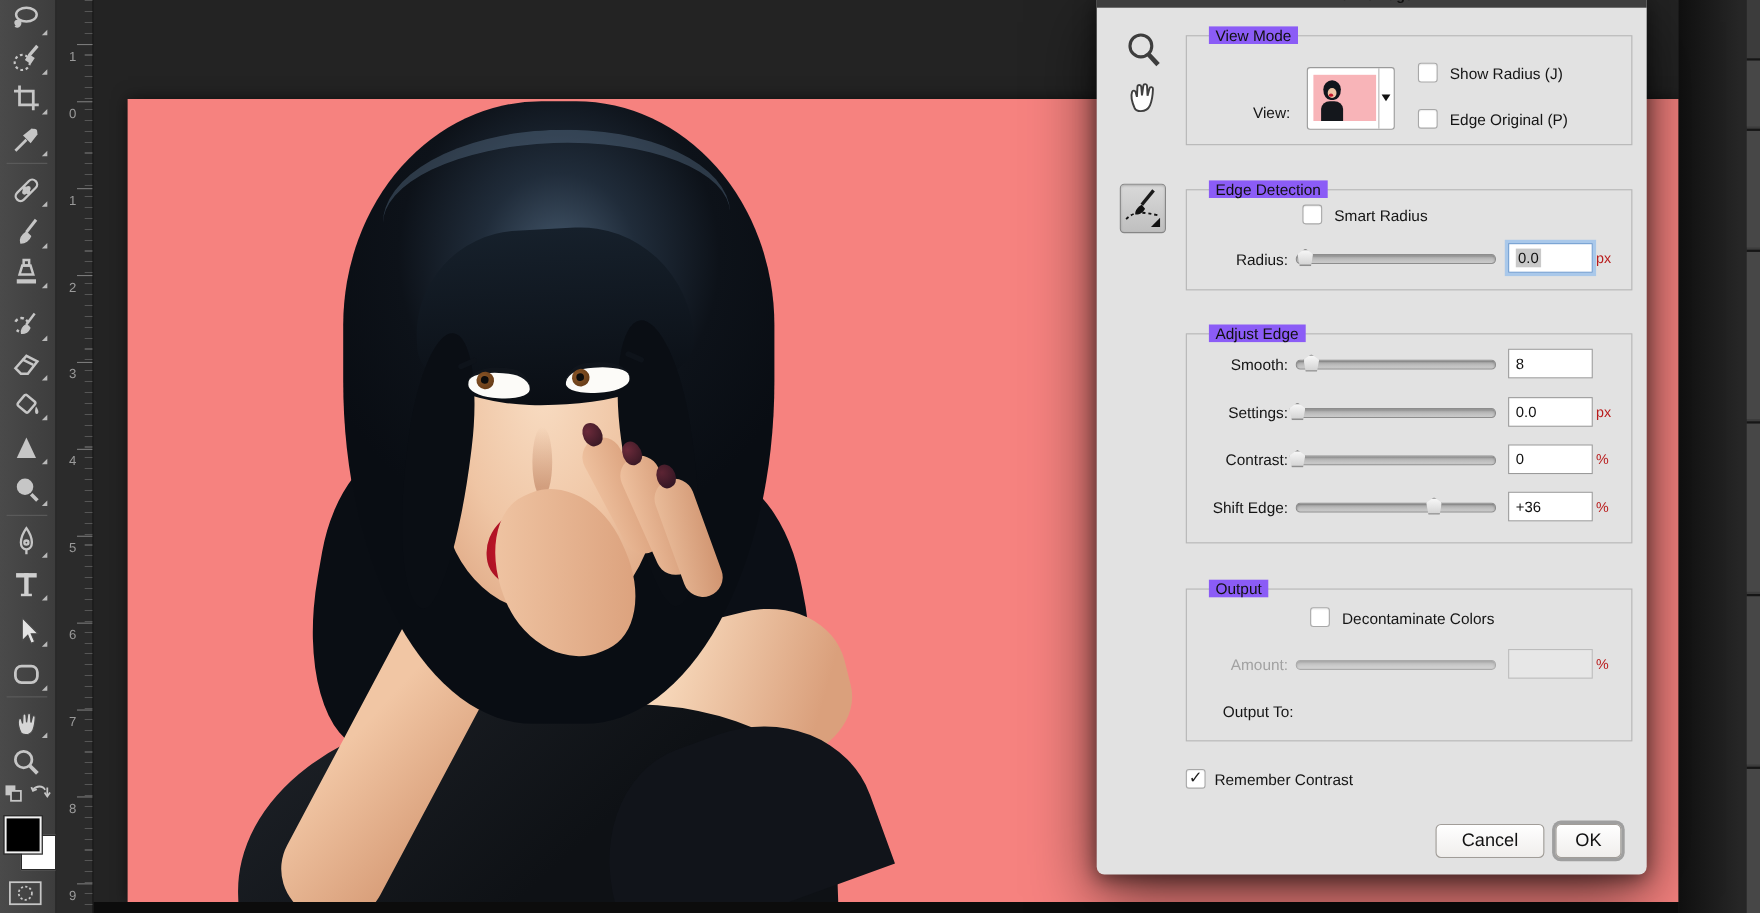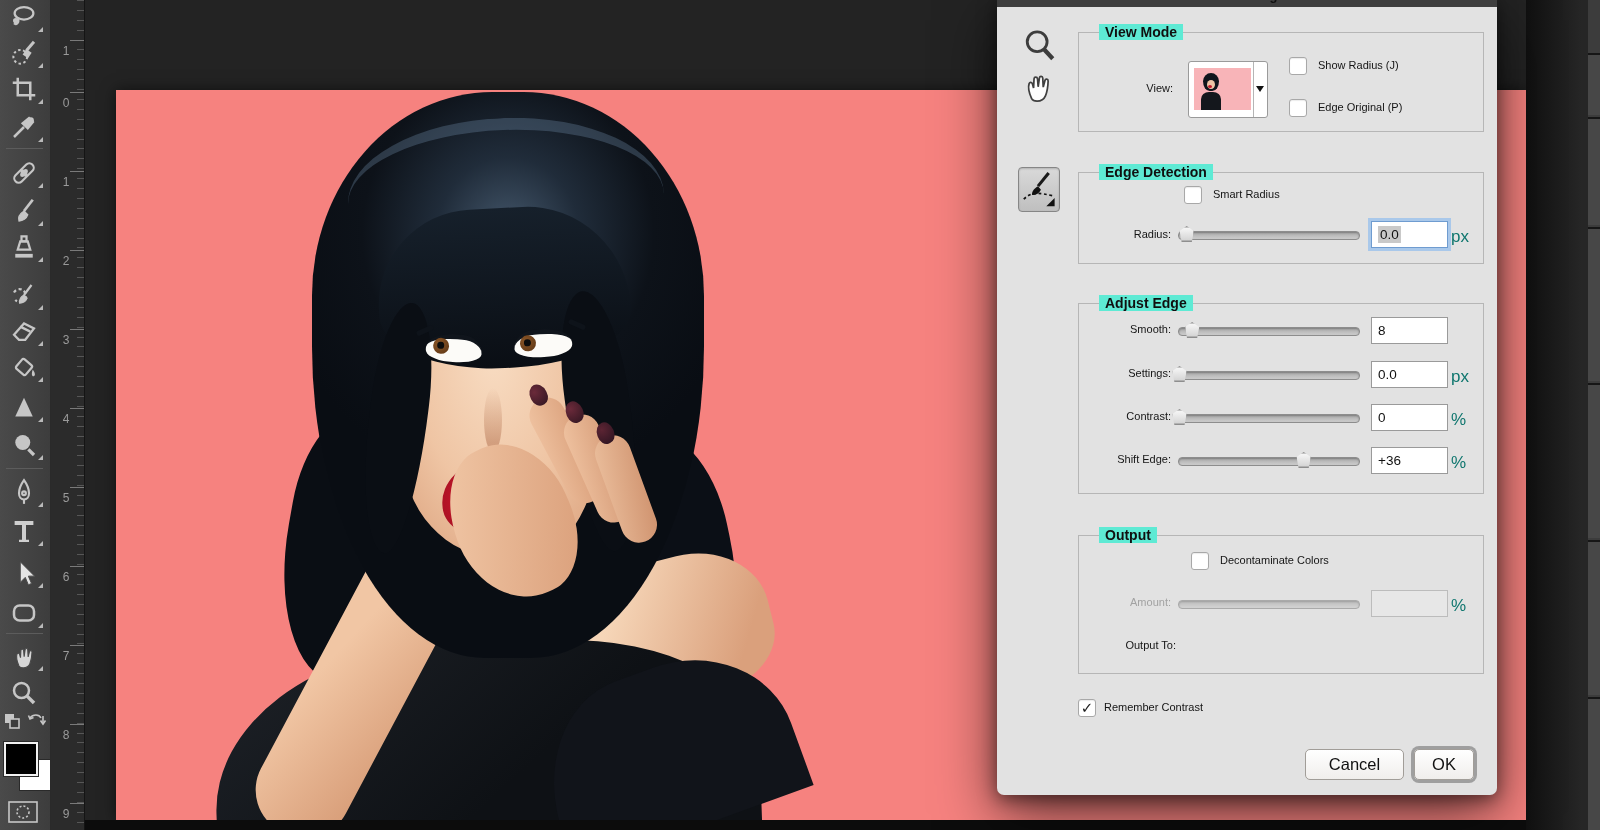--- a/index.html
+++ b/index.html
@@ -33,40 +33,40 @@
   #dock{left:1588px;top:0;width:12px;height:830px;background:#3c3c3c;z-index:4;}
   .dockdiv{position:absolute;left:0;width:12px;height:2px;background:#161616;}
   .dockseg{position:absolute;left:0;width:12px;background:#474747;}
   
   #dialog{left:997px;top:0;width:500px;height:795px;background:#e2e2e2;border-radius:0 0 7px 7px;
           box-shadow:0 20px 60px rgba(0,0,0,.6),0 4px 18px rgba(0,0,0,.5);z-index:10;}
   #dlg-titlebar{left:0;top:0;width:500px;height:7px;background:#3e3e3e;overflow:hidden;border-radius:0;}
   #dlg-titlebar span{position:absolute;top:-12px;width:100%;text-align:center;font-weight:bold;
                      font-size:13px;color:#101010;}
   .group{position:absolute;left:81px;width:404px;border:1px solid #b6b6b6;background:#e2e2e2;}
-  .legend{position:absolute;top:-9px;left:20px;background:#5eead4;padding:0 6px;
-          font-weight:bold;font-size:14px;color:#101010;white-space:nowrap;}
-  .lbl{position:absolute;font-size:11px;color:#151515;white-space:nowrap;}
+  .legend{position:absolute;top:-9px;left:20px;background:#8b5cf6;padding:0 6px;
+          font-weight:normal;font-size:14px;color:#101010;white-space:nowrap;}
+  .lbl{position:absolute;font-size:14px;color:#151515;white-space:nowrap;}
   .lblr{text-align:right;}
   .dis{color:#a2a2a2;}
   .cb{position:absolute;width:16px;height:16px;background:#fff;border:1px solid #a8a8a8;border-radius:3px;
       box-shadow:inset 0 1px 1px rgba(0,0,0,.08);font-size:15px;font-weight:bold;color:#1c1c1c;
       line-height:15px;text-align:center;}
   .track{position:absolute;width:180px;height:7px;border-radius:4px;border:1px solid #8d8d8d;
          background:linear-gradient(#a9a9a9,#cdcdcd);box-shadow:inset 0 1px 2px rgba(0,0,0,.28);}
   .knob{position:absolute;top:-6px;width:17px;height:16px;
         background:linear-gradient(#fbfbfb,#d0d0d0);
         clip-path:polygon(50% 0,92% 32%,80% 100%,20% 100%,8% 32%);
         box-shadow:inset 0 0 0 1.5px #8e8e8e;filter:drop-shadow(0 1px 1px rgba(0,0,0,.35));}
   .field{position:absolute;width:69px;height:25px;background:#fff;border:1px solid #9a9a9a;
          font-size:13.5px;color:#111;line-height:25px;padding-left:6px;box-sizing:content-box;}
   .field .sel{background:#c9c9c9;padding:1px 2px;}
   .field.focused{border:1px solid #6f9cd0;box-shadow:0 0 0 3px #a9c8ea;}
   .field.disabled{background:#e7e7e7;border-color:#bcbcbc;}
-  .unit{position:absolute;font-size:17px;color:#0f766e;}
+  .unit{position:absolute;font-size:13px;color:#b91c1c;}
   .btn{position:absolute;height:29px;background:linear-gradient(#ffffff,#f0eeec);border:1px solid #a19d98;
        border-radius:5px;font-size:16.5px;color:#111;text-align:center;line-height:29px;}
   #popup{position:absolute;background:#fff;border:1px solid #a5a5a5;border-radius:5px;
          font-size:14px;color:#111;line-height:26px;padding-left:11px;
          box-shadow:0 1px 1px rgba(0,0,0,.12);}
   .updown{position:absolute;right:9px;top:5px;}
   .updown i{display:block;width:0;height:0;margin:1.5px 0;}
   .updown .u{border-left:5px solid transparent;border-right:5px solid transparent;border-bottom:6px solid #1a1a1a;}
   .updown .d{border-left:5px solid transparent;border-right:5px solid transparent;border-top:6px solid #1a1a1a;}
   #viewdrop{position:absolute;background:#fff;border:1px solid #9a9a9a;border-radius:3px;}
@@ -350,21 +350,21 @@
       <svg width="38" height="41" viewBox="0 0 32 34">
         <path d="M25 4L16 15" stroke="#1a1a1a" stroke-width="2.6"></path>
         <path d="M16 15c-3 1.5-5.5 4.5-5 7.5 3 .3 6-1.5 7.5-4.5z" fill="#111"></path>
         <path d="M4 26c7-7 14-5 24-3" fill="none" stroke="#111" stroke-width="1.4" stroke-dasharray="2.4 2.2"></path>
         <polygon points="30,32 30,25 23,32" fill="#111"></polygon>
       </svg>
     </div>
 
     <div class="group" style="top:32px;height:98px">
       <span class="legend">View Mode</span>
-      <div class="lbl lblr" style="left:30px;top:49px;width:64px">View:</div>
+      <div class="lbl lblr" style="left:30px;top:61px;width:64px">View:</div>
       <div id="viewdrop" style="left:109px;top:28px;width:78px;height:55px">
         <div style="position:absolute;left:5px;top:6px;width:57px;height:42px;background:#f8b4b8;overflow:hidden">
           <div style="position:absolute;left:9px;top:5px;width:16px;height:18px;background:#10151c;border-radius:50% 50% 42% 42%/46% 46% 54% 54%"></div>
           <div style="position:absolute;left:13px;top:12px;width:8px;height:9px;background:#eec5a6;border-radius:50%"></div>
           <div style="position:absolute;left:14px;top:17px;width:4px;height:3px;background:#c2172b;border-radius:50%"></div>
           <div style="position:absolute;left:7px;top:24px;width:20px;height:18px;background:#14171c;border-radius:40% 40% 0 0"></div>
         </div>
         <div class="arrowstrip">
             <i></i>
           </div>

